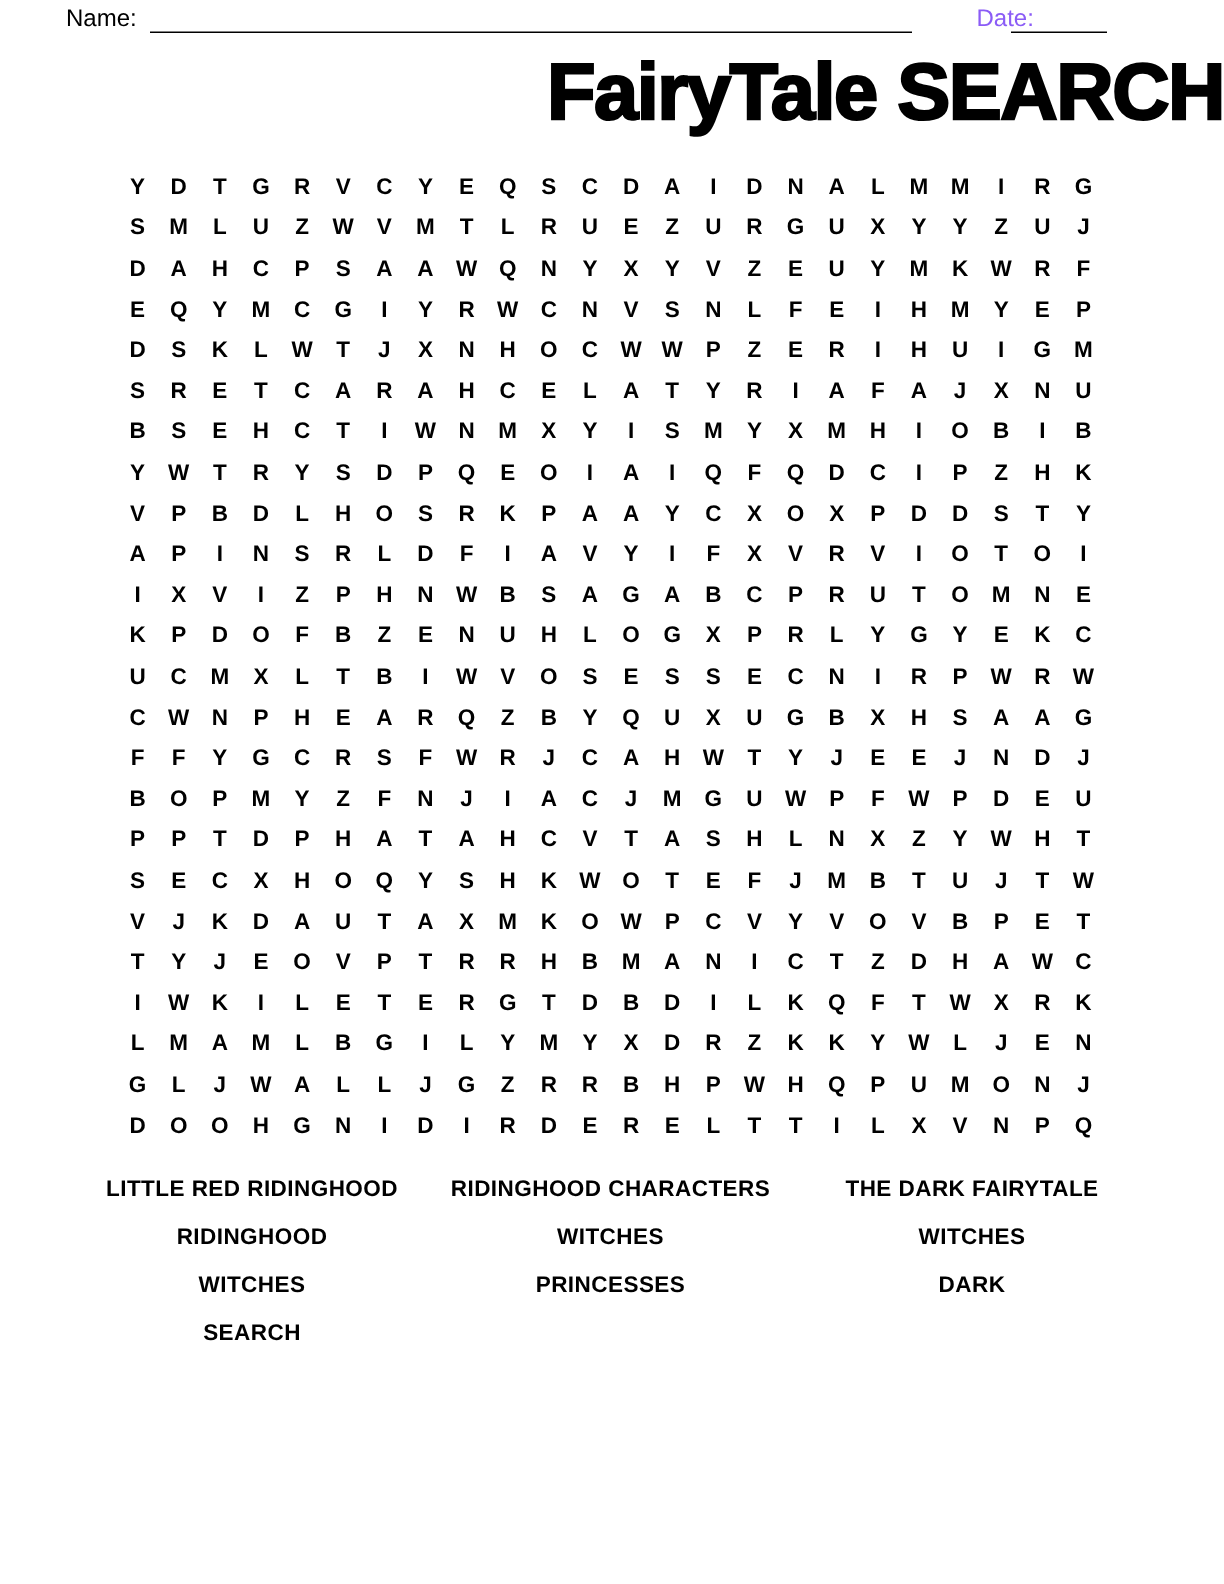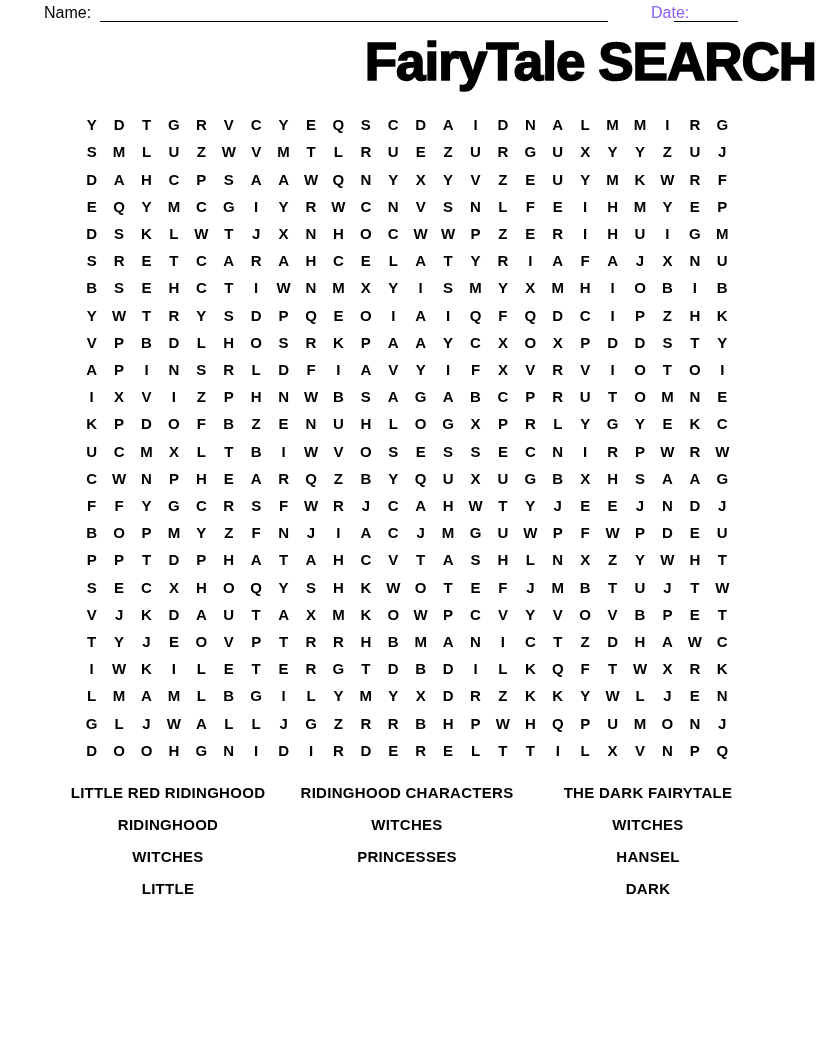--- a/index.html
+++ b/index.html
@@ -674,28 +674,27 @@
       <div class="cell">N</div>
       <div class="cell">P</div>
       <div class="cell">Q</div>
     </div>
 
   <div class="wordlist">
     <div class="wcol">
         <div class="word">LITTLE RED RIDINGHOOD</div>
         <div class="word">RIDINGHOOD</div>
         <div class="word">WITCHES</div>
-        <div class="word">LITTLE</div>
+        <div class="word">SEARCH</div>
       </div>
     <div class="wcol">
         <div class="word">RIDINGHOOD CHARACTERS</div>
         <div class="word">WITCHES</div>
         <div class="word">PRINCESSES</div>
       </div>
     <div class="wcol">
         <div class="word">THE DARK FAIRYTALE</div>
         <div class="word">WITCHES</div>
-        <div class="word">HANSEL</div>
         <div class="word">DARK</div>
       </div>
   </div>
 
 </div>
 
 </body></html>

